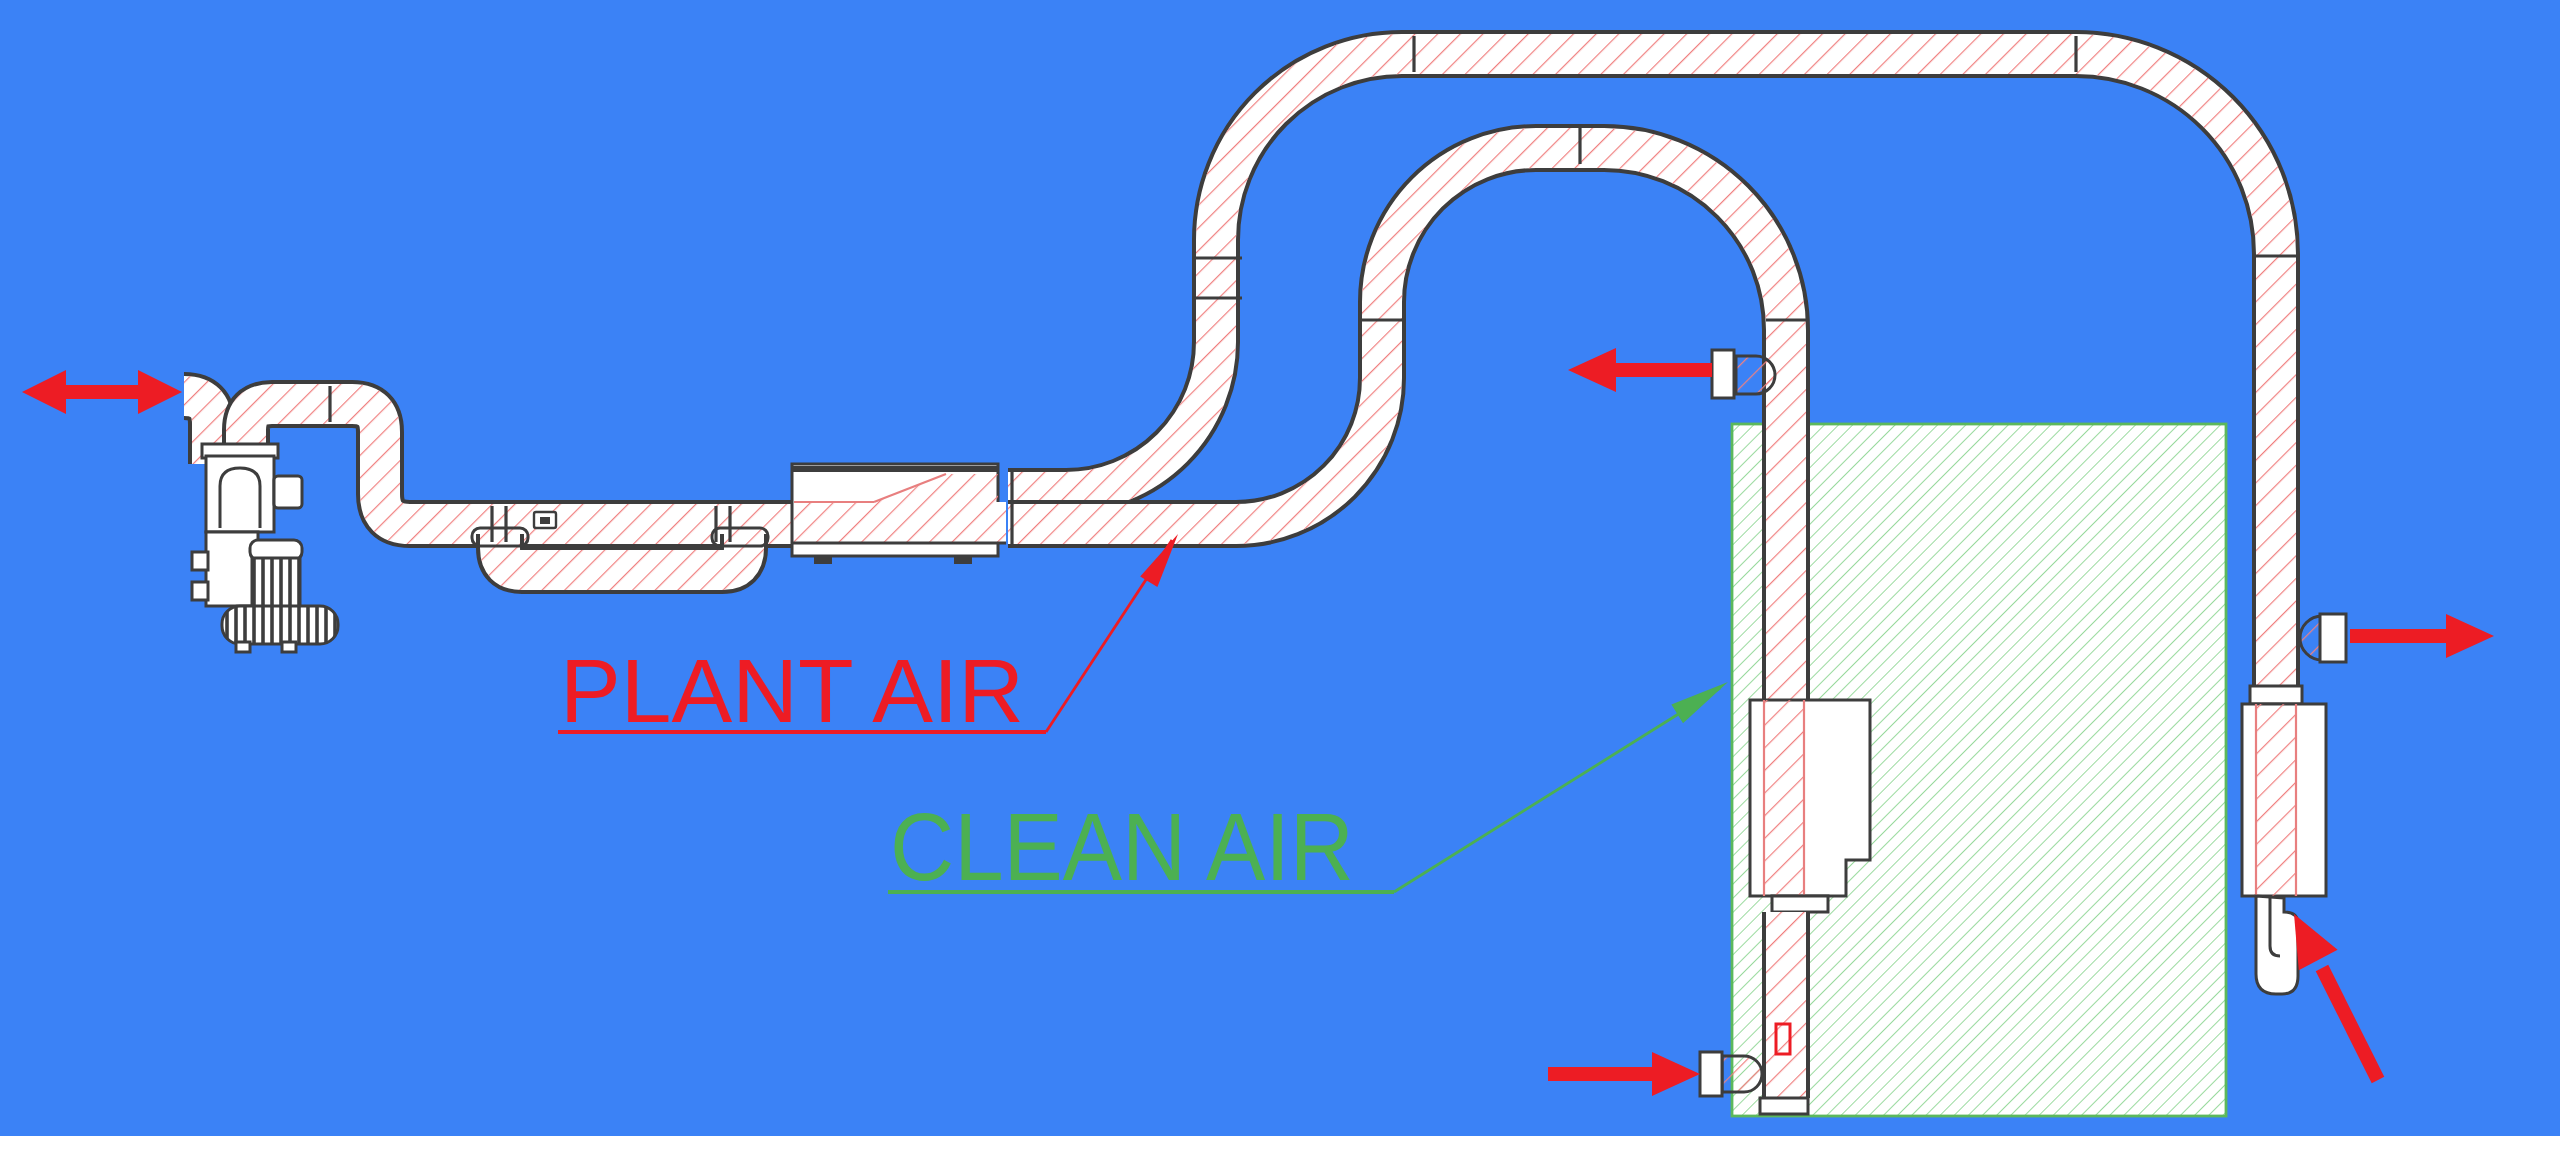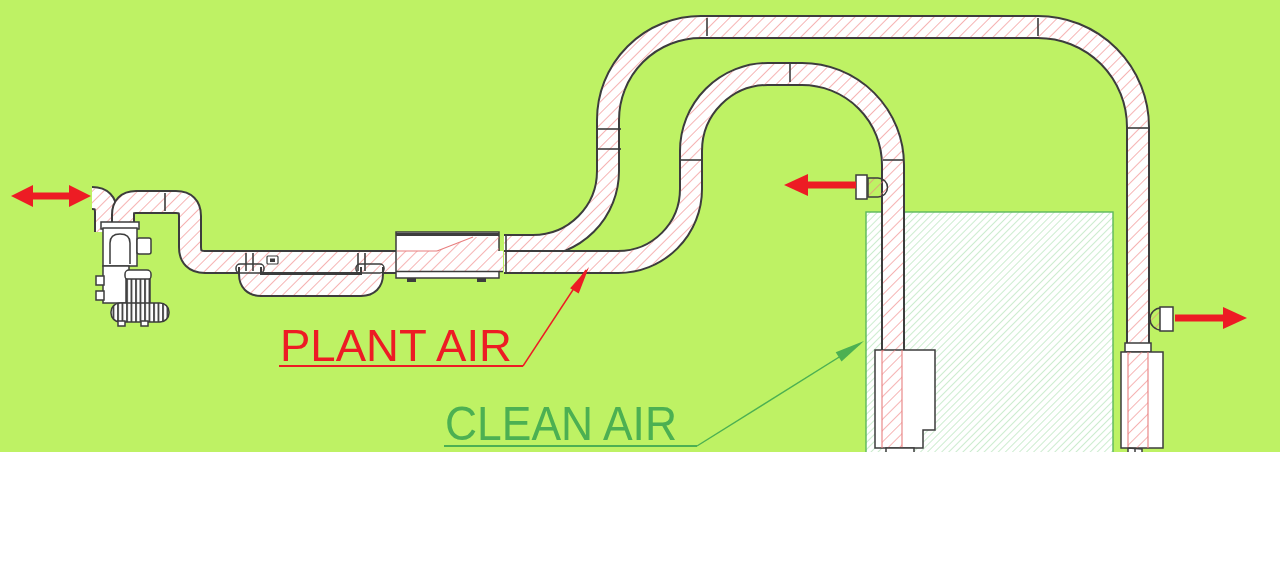--- a/index.html
+++ b/index.html
@@ -1,16 +1,16 @@
 <!DOCTYPE html>
 <html><head>
 <meta charset="utf-8">
 <style>
   html,body{margin:0;padding:0;background:#fff;}
-  .stage{position:relative;width:1280px;height:452px;background:#bef264;overflow:hidden;}
+  .stage{position:relative;width:1280px;height:568px;background:#3b82f6;overflow:hidden;}
   svg{display:block;}
   .po{stroke:#3d3d3d;stroke-width:24;fill:none;stroke-linejoin:round;}
   .pw{stroke:#ffffff;stroke-width:20;fill:none;stroke-linejoin:round;}
   .ph{stroke:url(#hr);stroke-width:20;fill:none;stroke-linejoin:round;}
   .tick{stroke:#3d3d3d;stroke-width:1.6;}
   .oln{fill:#ffffff;stroke:#3d3d3d;stroke-width:1.5;}
   .olnN{fill:none;stroke:#3d3d3d;stroke-width:1.5;}
   .hfill{fill:url(#hr);stroke:#3d3d3d;stroke-width:1.5;}
   .redln{stroke:#e87f7f;stroke-width:1.1;}
   .arr{fill:#ed1c24;}

